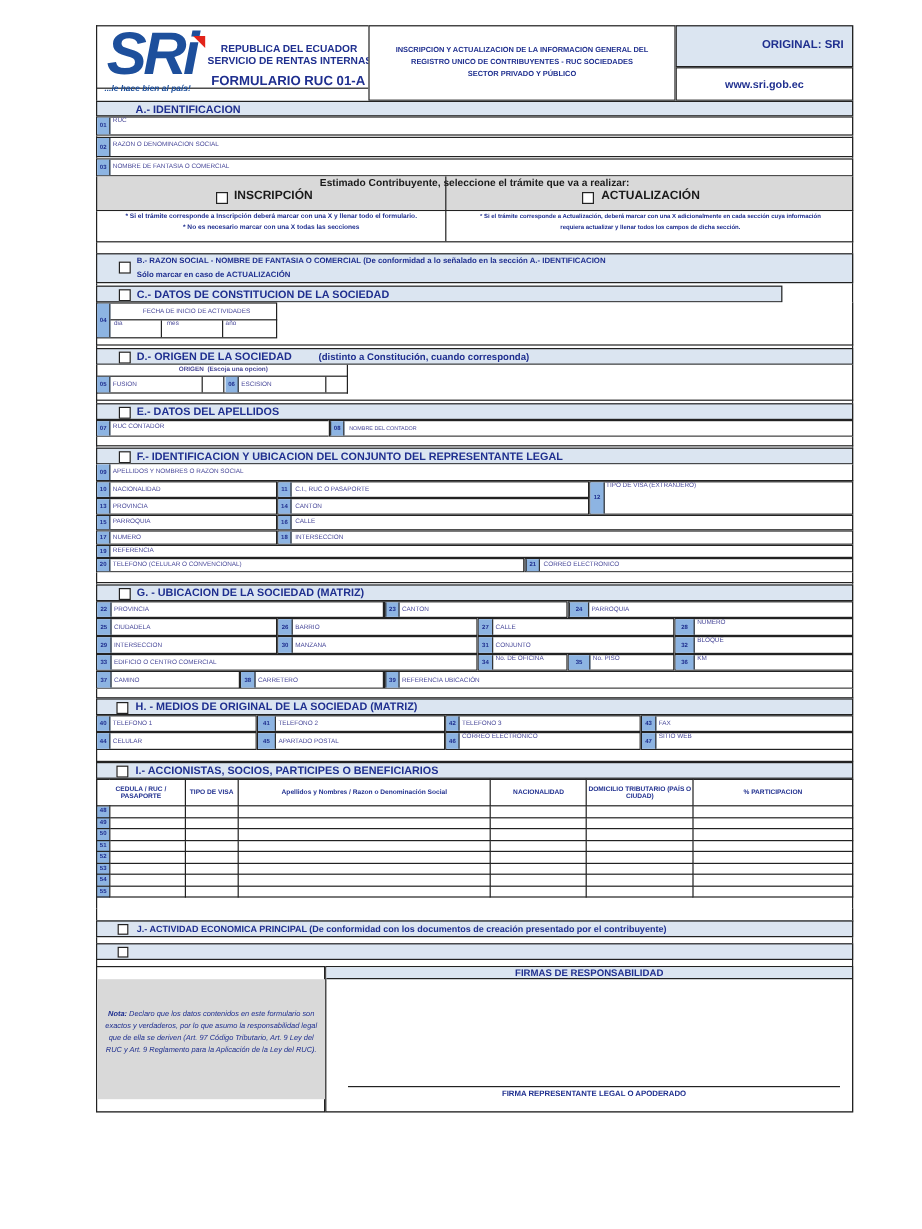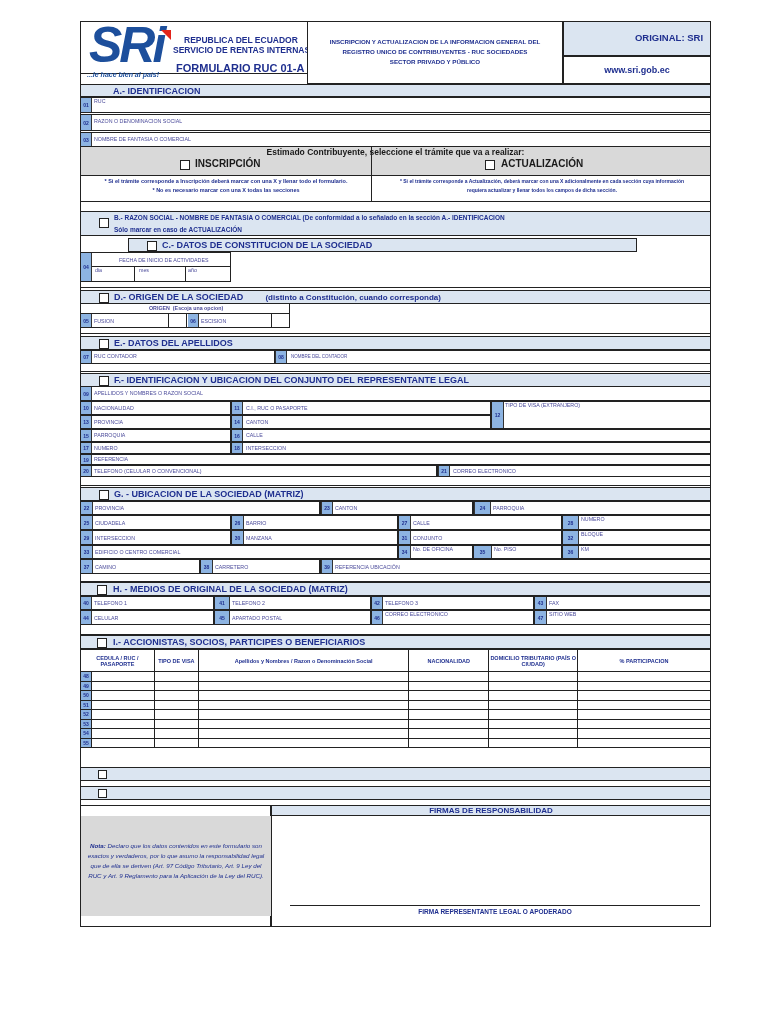--- a/index.html
+++ b/index.html
@@ -76,21 +76,21 @@
   <div style="position:absolute;left:291px;top:2px;width:340px;text-align:center;font-size:5px;font-weight:bold;color:#1f2f8f;">* Si el trámite corresponde a Actualización, deberá marcar con una X adicionalmente en cada sección cuya información</div>
   <div style="position:absolute;left:291px;top:11px;width:340px;text-align:center;font-size:5px;font-weight:bold;color:#1f2f8f;">requiera actualizar y llenar todos los campos de dicha sección.</div>
 </div>
 
 <div class="hdr" style="left:80px;top:211px;width:631px;height:25px;">
   <div class="cb" style="left:18px;top:6px;"></div>
   <span class="t" style="left:33px;top:2px;font-size:6.5px;">B.- RAZON SOCIAL - NOMBRE DE FANTASIA O COMERCIAL (De conformidad a lo señalado en la sección A.- IDENTIFICACION</span>
   <span class="t" style="left:33px;top:14px;font-size:6.5px;">Sólo marcar en caso de ACTUALIZACIÓN</span>
 </div>
 
-<div class="hdr" style="left:80px;top:238px;width:509px;height:14px;margin-left:48px;">
+<div class="hdr" style="left:80px;top:238px;width:572px;height:14px;">
   <div class="cb" style="left:18px;top:2px;"></div>
   <span class="t" style="left:33px;top:1px;font-size:9px;">C.- DATOS DE CONSTITUCION DE LA SOCIEDAD</span>
 </div>
 <div class="row" style="left:80px;top:252px;width:631px;height:36px;border-top:none;"></div>
 <div class="abs" style="left:80px;top:252px;width:151px;height:30px;border:1px solid #222;">
   <div class="num" style="left:0;top:0;width:11px;height:28px;">04</div>
   <div class="lbl" style="left:38px;top:4px;">FECHA DE INICIO DE ACTIVIDADES</div>
   <div class="abs" style="left:11px;top:13px;width:139px;height:1px;background:#222;"></div>
   <div class="abs" style="left:12px;top:14px;width:42px;height:14px;border-right:1px solid #222;">
       <span class="lbl" style="left:2px;top:0;">dia</span>
@@ -415,20 +415,21 @@
         <td></td>
         <td></td>
         <td></td>
       </tr>
 </tbody>
   </table>
 <div class="row" style="left:80px;top:757px;width:631px;height:11px;border-top:none;"></div>
 
 <div class="hdr" style="left:80px;top:767px;width:631px;height:14px;">
   <div class="cb" style="left:17px;top:2px;width:9px;height:9px;"></div>
+  <span class="t" style="left:33px;top:2px;font-size:7.5px;"><span>J.- ACTIVIDAD ECONOMICA PRINCIPAL</span><span> (De conformidad con los documentos de creación presentado por el contribuyente)</span></span>
 </div>
 
 <div class="hdr" style="left:80px;top:786px;width:631px;height:14px;">
   <div class="cb" style="left:17px;top:2px;width:9px;height:9px;"></div>
 </div>
 
 <div class="box" style="left:80px;top:805px;width:191px;height:122px;">
   <div class="abs" style="left:0;top:10px;width:190px;height:100px;background:#d9d9d9;">
     <p style="position:absolute;left:3px;top:25px;width:184px;text-align:center;font-size:6.2px;font-style:italic;line-height:10px;color:#1f2f8f;"><b>Nota:</b><span> Declaro que los datos contenidos en este formulario son exactos y verdaderos, por lo que asumo la responsabilidad legal que de ella se deriven (Art. 97 Código Tributario, Art. 9 Ley del RUC y Art. 9 Reglamento para la Aplicación de la Ley del RUC).</span></p>
   </div>

